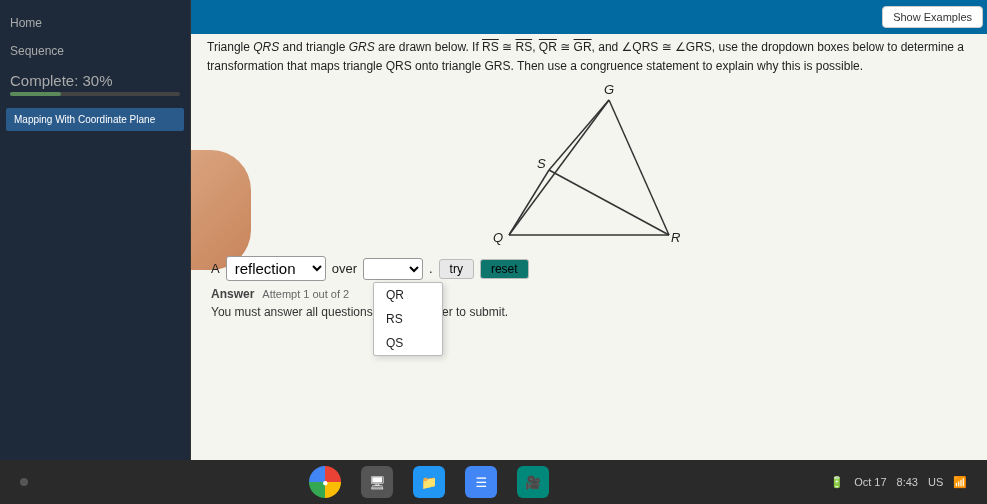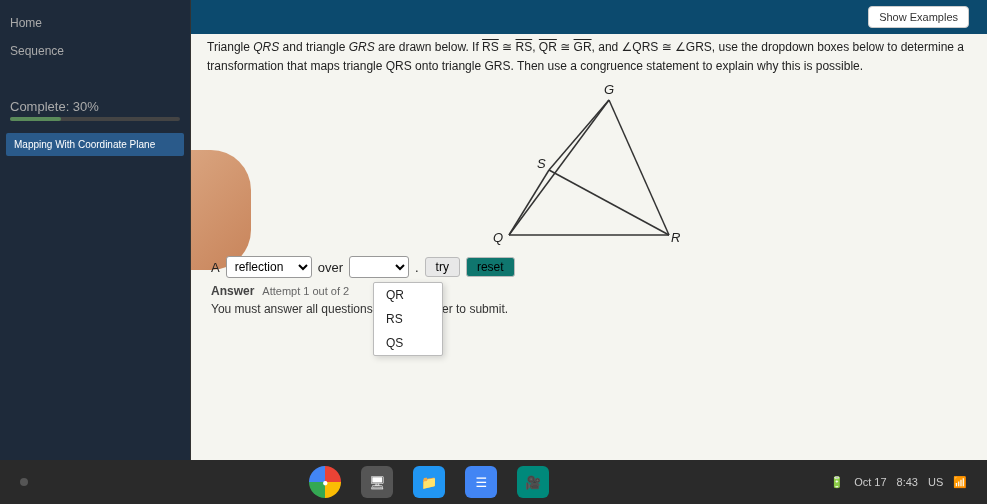--- a/index.html
+++ b/index.html
@@ -56,23 +56,22 @@
       color: #aaa;
     }
 
     .progress-area {
       padding: 4px 10px;
       margin-top: 4px;
     }
 
     .progress-label {
       color: #aaa;
-      font-size: 13px;
+      font-size: 15px;
       margin-bottom: 3px;
-      margin-top: 27px;
     }
 
     .progress-bar-bg {
       height: 4px;
       background: #444;
       border-radius: 2px;
     }
 
     .progress-bar-fill {
       height: 4px;
@@ -100,22 +99,22 @@
       display: flex;
       flex-direction: column;
       overflow: hidden;
       position: relative;
     }
 
     
     .top-bar {
       display: flex;
       justify-content: flex-end;
-      padding: 6px 18px;
-      background: #0c4a6e;
+      padding: 6px 4px;
+      background: #0369a1;
     }
 
     .show-examples-btn {
       background: #fff;
       border: 1px solid #ccc;
       border-radius: 4px;
       padding: 4px 10px;
       font-size: 11px;
       color: #333;
       cursor: pointer;
@@ -162,21 +161,21 @@
       gap: 6px;
       font-size: 13px;
       color: #222;
       margin-bottom: 6px;
     }
 
     .dropdown-select {
       border: 1px solid #999;
       border-radius: 3px;
       padding: 2px 4px;
-      font-size: 12px;
+      font-size: 15px;
       background: #fff;
       cursor: pointer;
       min-width: 80px;
     }
 
     .over-text {
       font-size: 13px;
       color: #222;
     }
 

